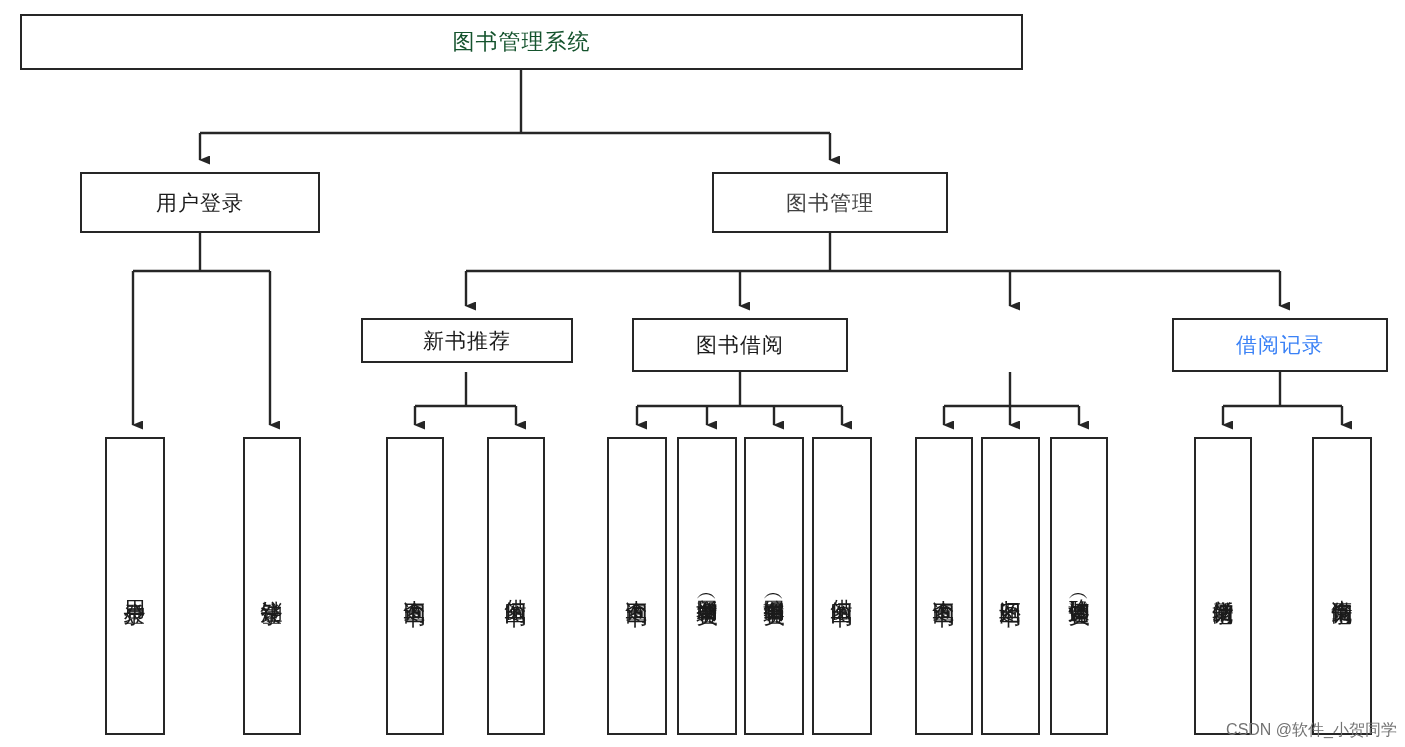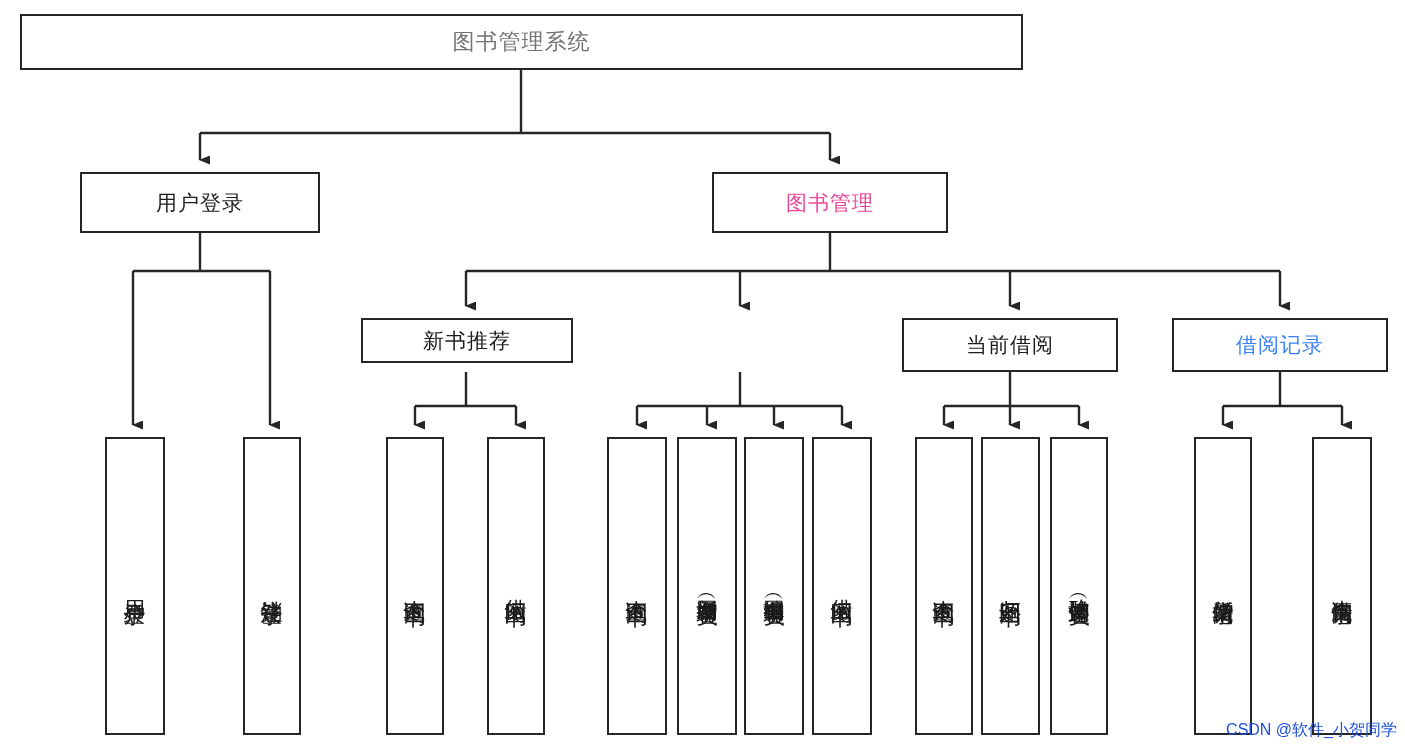--- a/index.html
+++ b/index.html
@@ -76,36 +76,36 @@
       <path d="M1010,406 L1010,425" marker-end="url(#ah)"></path>
       <path d="M1079,406 L1079,425" marker-end="url(#ah)"></path>
 
       <path d="M1280,372 L1280,406"></path>
       <path d="M1223,406 L1342,406"></path>
       <path d="M1223,406 L1223,425" marker-end="url(#ah)"></path>
       <path d="M1342,406 L1342,425" marker-end="url(#ah)"></path>
     </g>
   </svg>
 
-  <div class="node h root" id="node-root" style="left: 20px; top: 14px; width: 1003px; height: 56px; border-color: rgb(38, 38, 38); color: #737373;">
+  <div class="node h root" id="node-root" style="left: 20px; top: 14px; width: 1003px; height: 56px; border-color: rgb(38, 38, 38); color: #14532d;">
     <span class="lbl">图书管理系统</span>
   </div>
 
   <div class="node h" id="l2-0" style="left: 80px; top: 172px; width: 240px; height: 61px; border-color: rgb(38, 38, 38); color: rgb(27, 27, 27);">
     <span class="lbl">用户登录</span>
   </div>
-  <div class="node h" id="l2-1" style="left: 712px; top: 172px; width: 236px; height: 61px; border-color: rgb(38, 38, 38); color: #ec4899;">
+  <div class="node h" id="l2-1" style="left: 712px; top: 172px; width: 236px; height: 61px; border-color: rgb(38, 38, 38); color: #404040;">
     <span class="lbl">图书管理</span>
   </div>
 
   <div class="node h" id="l3-0" style="left: 361px; top: 318px; width: 212px; height: 45px; border-color: rgb(38, 38, 38); color: rgb(27, 27, 27);">
     <span class="lbl">新书推荐</span>
   </div>
-  <div class="node h" id="l3-2" style="left: 902px; top: 318px; width: 216px; height: 54px; border-color: rgb(38, 38, 38); color: rgb(27, 27, 27);">
-    <span class="lbl">当前借阅</span>
+  <div class="node h" id="l3-1" style="left: 632px; top: 318px; width: 216px; height: 54px; border-color: rgb(38, 38, 38); color: rgb(27, 27, 27);">
+    <span class="lbl">图书借阅</span>
   </div>
   <div class="node h" id="l3-3" style="left: 1172px; top: 318px; width: 216px; height: 54px; border-color: rgb(38, 38, 38); color: #3b82f6;">
     <span class="lbl">借阅记录</span>
   </div>
 
   <div class="node v" id="lf-0" style="left: 105px; top: 437px; width: 60px; height: 298px; border-color: rgb(38, 38, 38); color: rgb(27, 27, 27);">
     <span class="lbl">用户登录</span>
     </div>
   <div class="node v" id="lf-1" style="left: 243px; top: 437px; width: 58px; height: 298px; border-color: rgb(38, 38, 38); color: rgb(27, 27, 27);">
     <span class="lbl">注销登录</span>
@@ -137,14 +137,14 @@
   <div class="node v tall" id="lf-10" style="left: 1050px; top: 437px; width: 58px; height: 298px; border-color: rgb(38, 38, 38); color: rgb(27, 27, 27);">
     <span class="lbl">确认归还（管理员）</span>
     </div>
   <div class="node v tall" id="lf-11" style="left: 1194px; top: 437px; width: 58px; height: 298px; border-color: rgb(38, 38, 38); color: rgb(27, 27, 27);">
     <span class="lbl">新增借阅记录</span>
     </div>
   <div class="node v tall" id="lf-12" style="left: 1312px; top: 437px; width: 60px; height: 298px; border-color: rgb(38, 38, 38); color: rgb(27, 27, 27);">
     <span class="lbl">查询借阅记录</span>
     </div>
 
-  <div id="watermark" style="color: #1d4ed8;">CSDN @软件_小贺同学</div>
+  <div id="watermark" style="color: #737373;">CSDN @软件_小贺同学</div>
 </div>
 
 </body></html>

